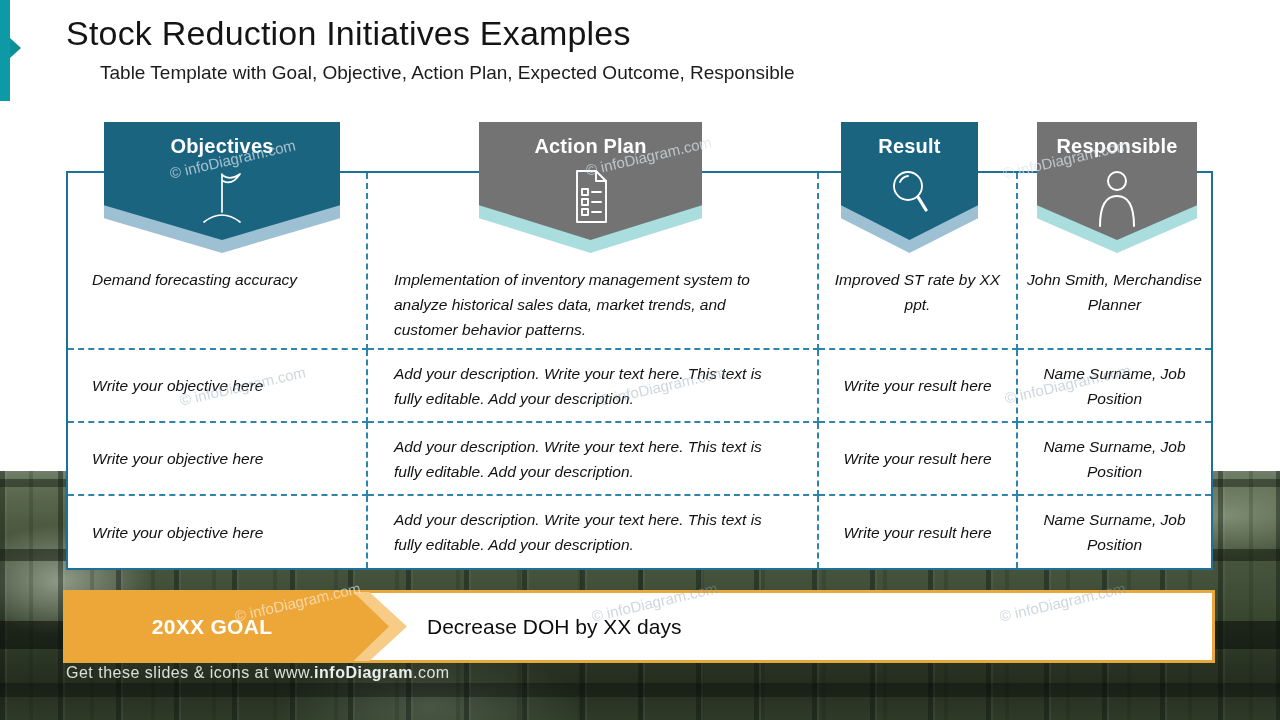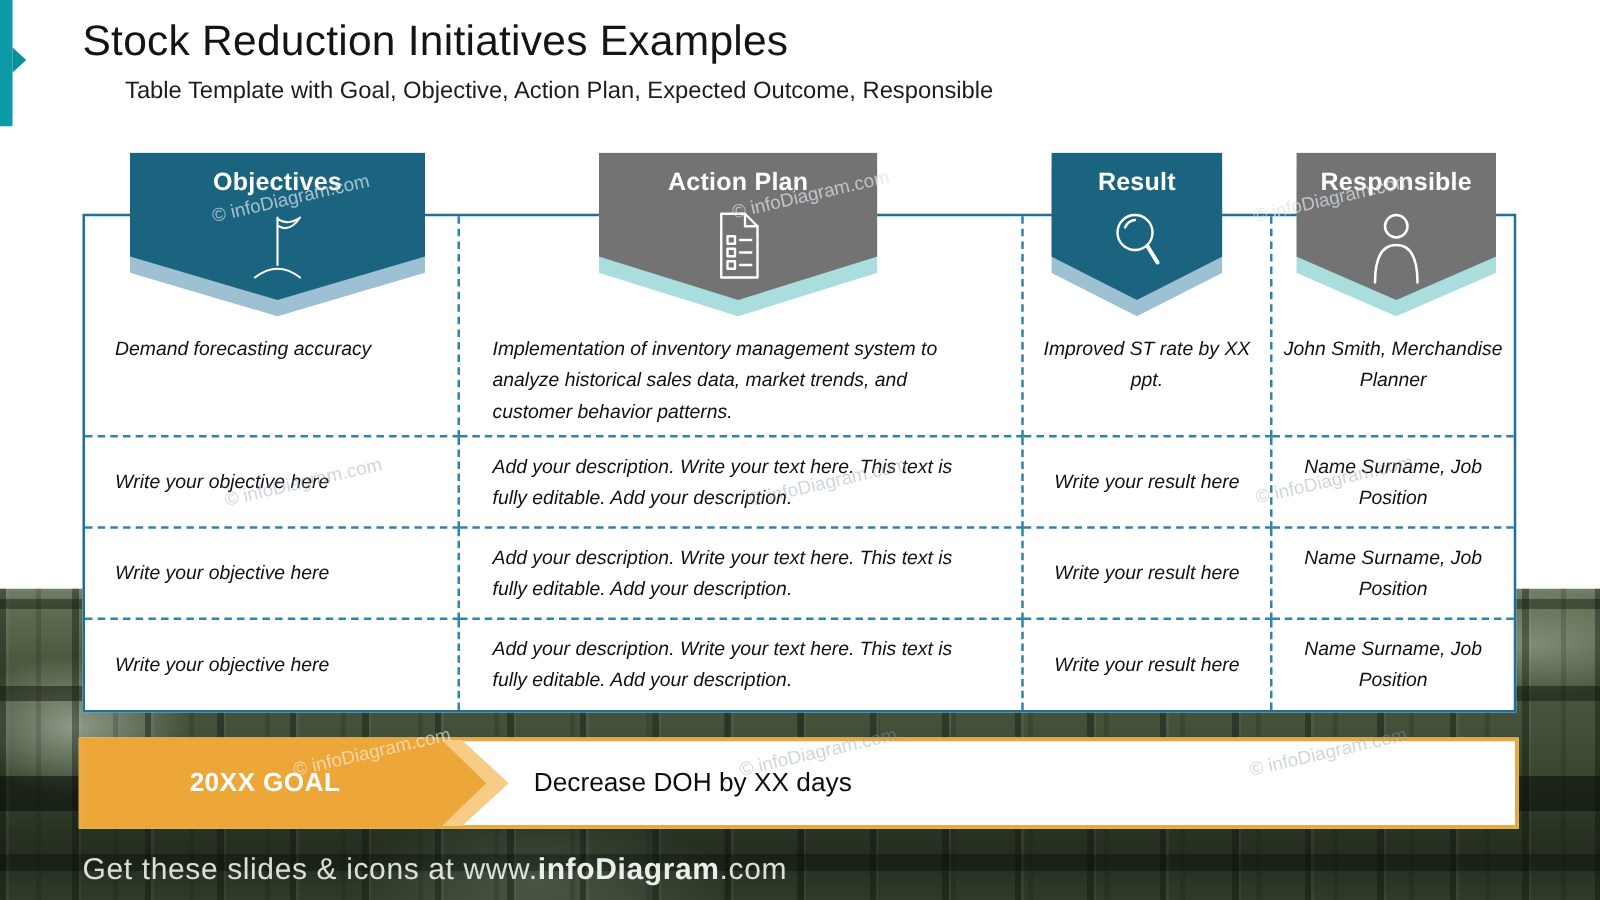--- a/index.html
+++ b/index.html
@@ -69,21 +69,21 @@
   .goal .chev-light{position:absolute;left:-1px;top:-1px;width:342px;height:69px;background:#F6CC86;
     clip-path:polygon(0 0,89% 0,100% 50%,89% 100%,0 100%);}
   .goal .chev-dark{position:absolute;left:-1px;top:-1px;width:324px;height:69px;background:#EDA638;
     clip-path:polygon(0 0,89% 0,100% 50%,89% 100%,0 100%);}
   .goal .goal-label{position:absolute;left:0;top:0;width:292px;height:67px;display:flex;
     align-items:center;justify-content:center;color:#fff;font-size:21px;font-weight:bold;letter-spacing:.3px;}
   .goal .goal-text{position:absolute;left:361px;top:0;height:67px;display:flex;align-items:center;
     color:#0d0d0d;font-size:21px;}
 
   
-  .footer{position:absolute;left:66px;top:682px;font-size:24px;color:rgba(233,239,232,.92);
+  .footer{position:absolute;left:66px;top:664px;font-size:16px;color:rgba(233,239,232,.92);
     letter-spacing:.5px;z-index:3;}
   .footer b{color:rgba(242,247,242,.96);}
 
   
   .wm{position:absolute;font-size:15px;transform:rotate(-13deg);transform-origin:left center;
     white-space:nowrap;z-index:6;pointer-events:none;}
   .wm-on-dark{color:rgba(218,227,234,.72);}
   .wm-on-white{color:rgba(138,157,176,.42);}
   .wm-on-orange{color:rgba(255,255,255,.55);}
 </style>

